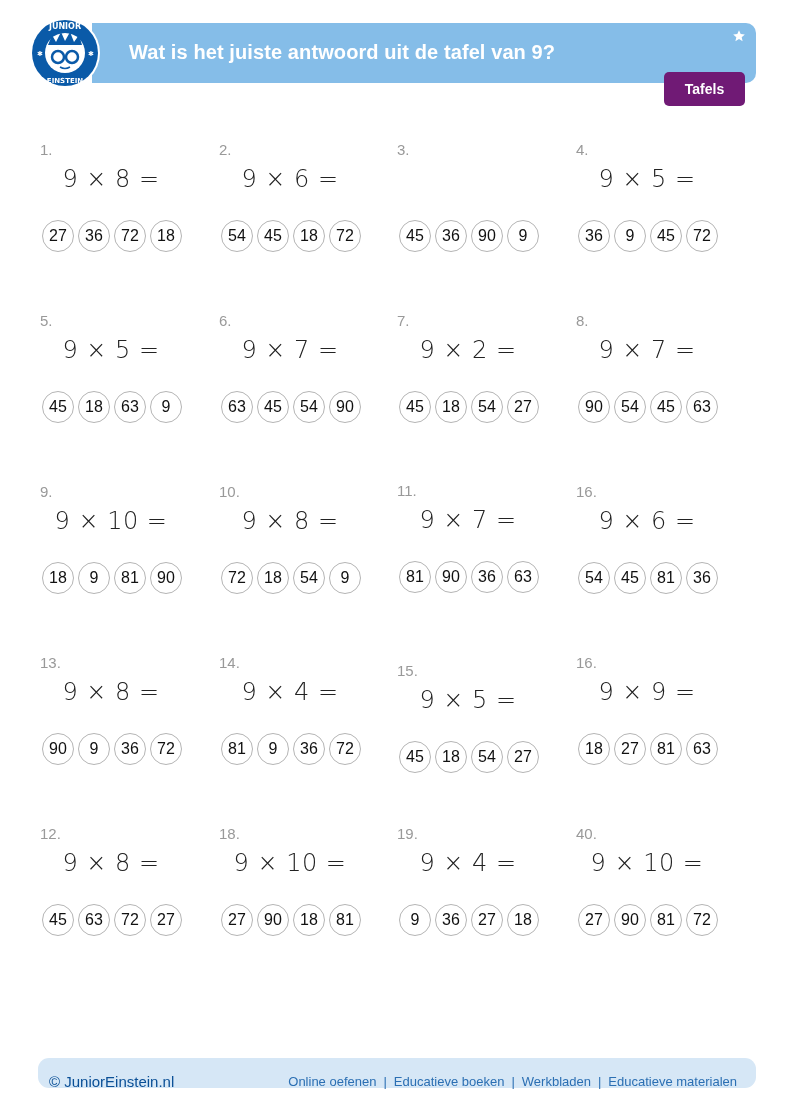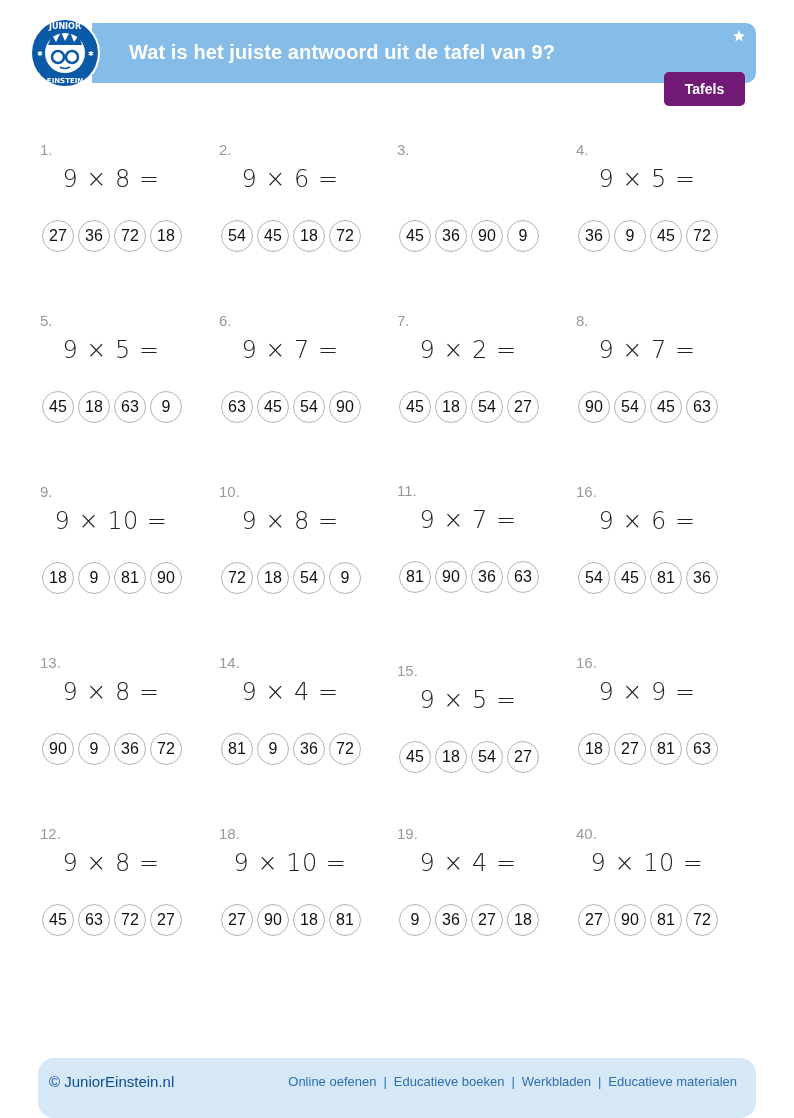--- a/index.html
+++ b/index.html
@@ -39,22 +39,22 @@
     }
     .options { position: absolute; left: 2px; top: 79px; display: flex; gap: 4px; }
     .opt {
       width: 32px; height: 32px; border: 1px solid #b5b5b5; border-radius: 50%;
       display: flex; align-items: center; justify-content: center;
       font-family: "Liberation Sans", sans-serif; font-size: 16px; color: #111;
       background: #fff;
     }
 
     .footer {
-      position: absolute; left: 38px; top: 1058px; width: 718px; height: 60px;
-      background: #d6e7f6; border-radius: 16px;
+      position: absolute; left: 38px; top: 1058px; width: 718px; height: 30px;
+      background: #d6e7f6; border-radius: 11px;
     }
     .copyright {
       position: absolute; left: 11px; top: 15px;
       font-family: "Liberation Sans", sans-serif; font-size: 15px; color: #0a4f96;
     }
     .footer-links {
       position: absolute; right: 19px; top: 16px; display: flex; align-items: center;
       font-family: "Liberation Sans", sans-serif; font-size: 13px; color: #2b6fb3;
     }
     .footer-link { color: #2b6fb3; text-decoration: none; }

